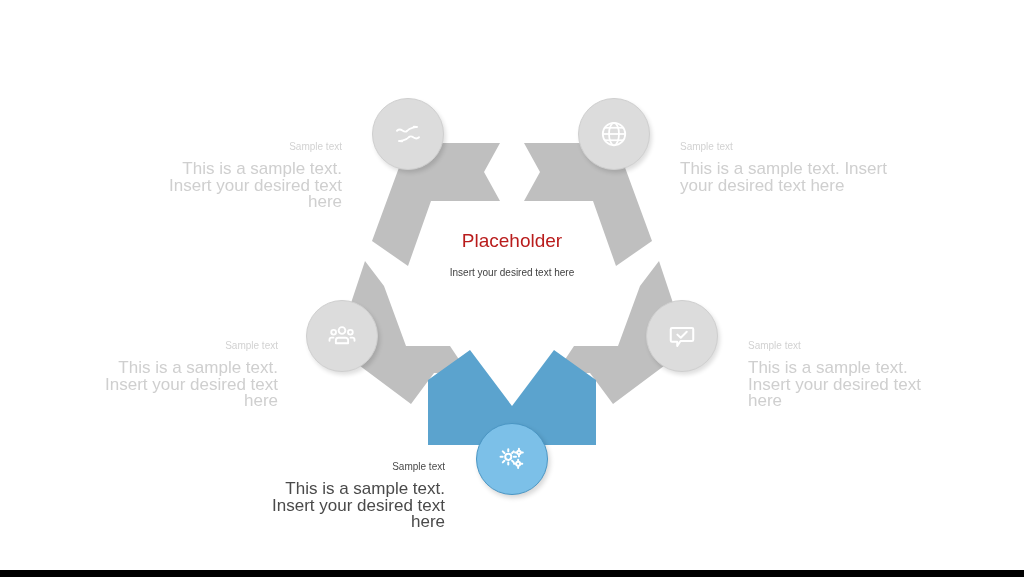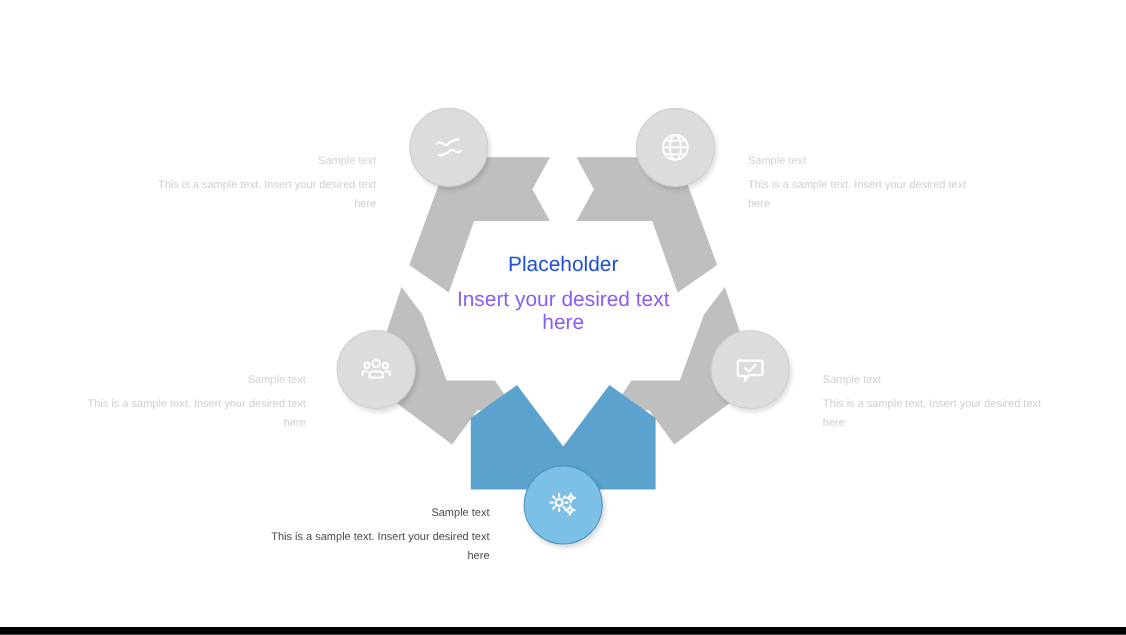--- a/index.html
+++ b/index.html
@@ -70,43 +70,43 @@
   
   #center-text {
     position: absolute;
     left: 412px;
     top: 228px;
     width: 200px;
     text-align: center;
   }
   #center-title {
     font-size: 19px;
-    color: #1d4ed8;
+    color: #b91c1c;
     line-height: 26px;
     white-space: nowrap;
   }
   #center-sub {
-    font-size: 19px;
-    color: #8b5cf6;
+    font-size: 10px;
+    color: #404040;
     line-height: 21px;
     margin-top: 8px;
   }
 
   
   .label-block {
     position: absolute;
   }
   .label-title {
     font-size: 10px;
     line-height: 20px;
     color: #d2d2d2;
     margin-bottom: 4px;
   }
   .label-desc {
-    font-size: 10px;
+    font-size: 17px;
     line-height: 16.5px;
     color: #cfcfcf;
   }
   .label-block.active .label-title { color: #4a4a4a; }
   .label-block.active .label-desc  { color: #4a4a4a; }
   .align-right { text-align: right; }
   .align-left  { text-align: left; }
 
   #label-1 { left: 140px; top: 137px; width: 202px; }
   #label-2 { left: 680px; top: 137px; width: 210px; }

